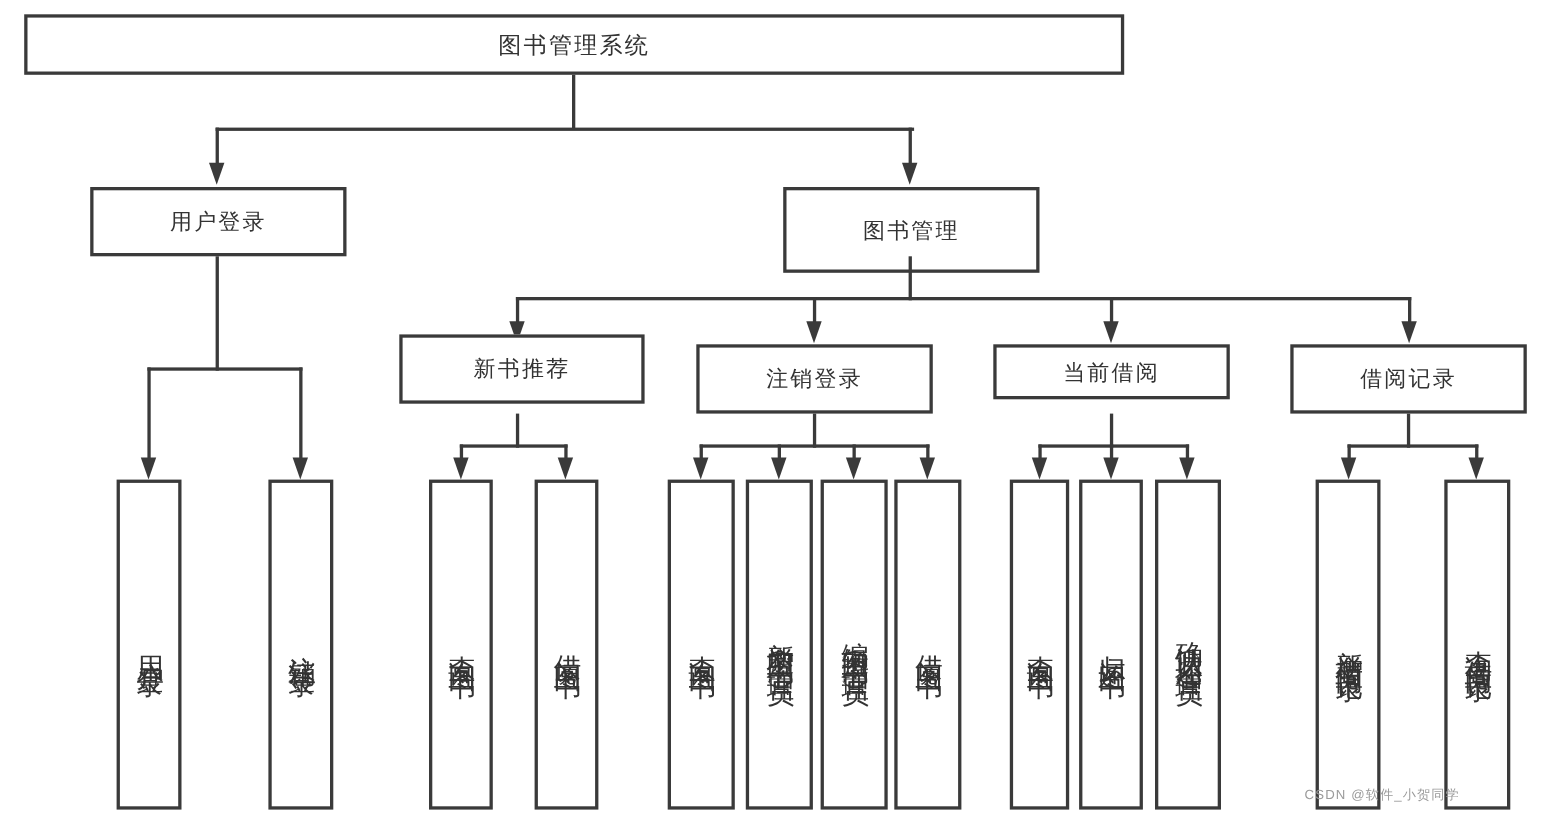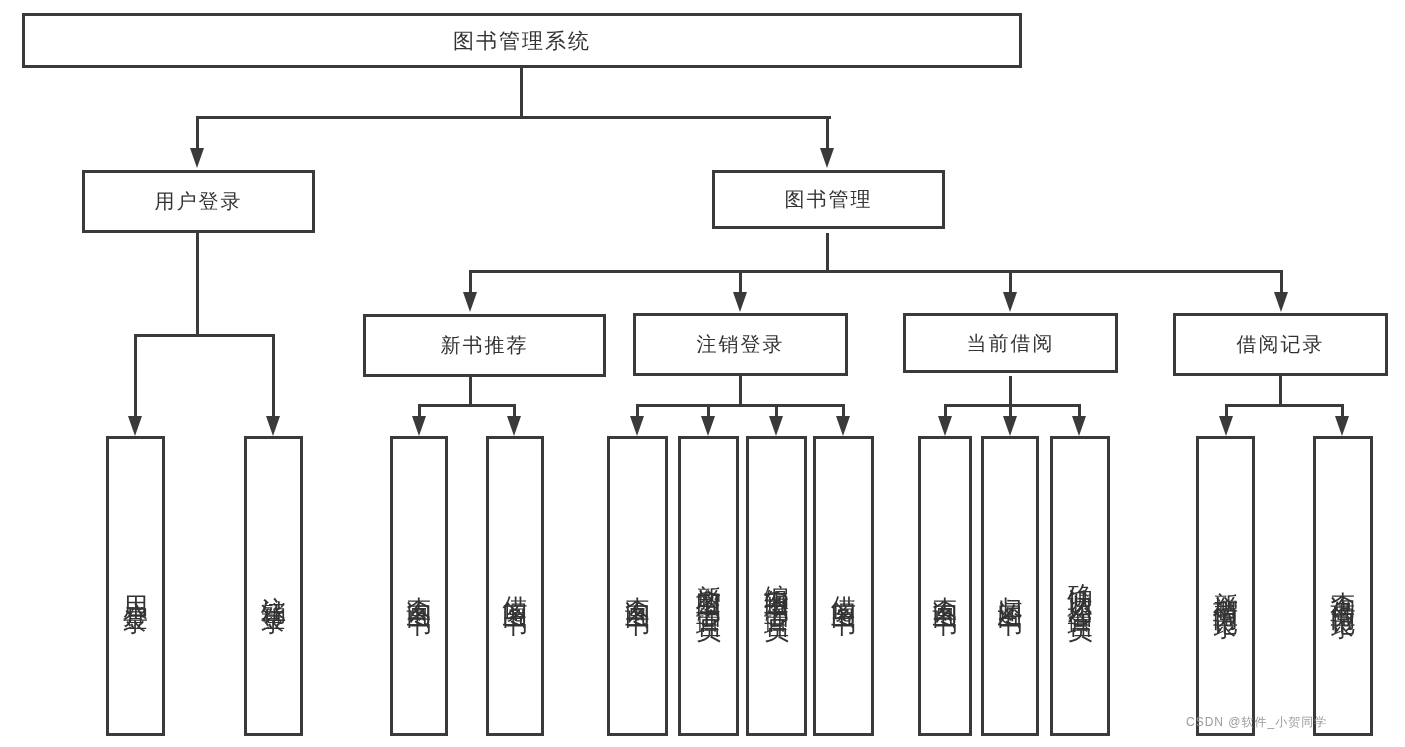--- a/index.html
+++ b/index.html
@@ -40,21 +40,21 @@
   <div class="v-line" style="left:520px;top:68px;width:3px;height:49px;"></div>
   <div class="h-line" style="left:196px;top:116px;width:635px;height:3px;"></div>
   <div class="v-line" style="left:196px;top:116px;width:3px;height:34px;"></div>
   <div class="arrow-down" style="left:190px;top:148px;"></div>
   <div class="v-line" style="left:826px;top:116px;width:3px;height:34px;"></div>
   <div class="arrow-down" style="left:820px;top:148px;"></div>
 
   <div class="node h-node" style="left:82px;top:170px;width:233px;height:63px;">
     <span>用户登录</span>
   </div>
-  <div class="node h-node" style="left:712px;top:170px;width:233px;height:59px;font-family:Liberation Mono, monospace;">
+  <div class="node h-node" style="left:712px;top:170px;width:233px;height:78px;font-family:Liberation Mono, monospace;">
     <span>图书管理</span>
   </div>
 
   <div class="v-line" style="left:196px;top:233px;width:3px;height:104px;"></div>
   <div class="h-line" style="left:134px;top:334px;width:141px;height:3px;"></div>
   <div class="v-line" style="left:134px;top:334px;width:3px;height:84px;"></div>
   <div class="arrow-down" style="left:128px;top:416px;"></div>
   <div class="v-line" style="left:272px;top:334px;width:3px;height:84px;"></div>
   <div class="arrow-down" style="left:266px;top:416px;"></div>
 
@@ -62,27 +62,27 @@
   <div class="h-line" style="left:469px;top:270px;width:814px;height:3px;"></div>
   <div class="v-line" style="left:469px;top:270px;width:3px;height:24px;"></div>
   <div class="arrow-down" style="left:463px;top:292px;"></div>
   <div class="v-line" style="left:739px;top:270px;width:3px;height:24px;"></div>
   <div class="arrow-down" style="left:733px;top:292px;"></div>
   <div class="v-line" style="left:1009px;top:270px;width:3px;height:24px;"></div>
   <div class="arrow-down" style="left:1003px;top:292px;"></div>
   <div class="v-line" style="left:1280px;top:270px;width:3px;height:24px;"></div>
   <div class="arrow-down" style="left:1274px;top:292px;"></div>
 
-  <div class="node h-node" style="left:363px;top:314px;width:243px;height:63px;">
+  <div class="node h-node" style="left:363px;top:304px;width:223px;height:63px;">
     <span>新书推荐</span>
   </div>
   <div class="node h-node" style="left:633px;top:313px;width:215px;height:63px;">
     <span>注销登录</span>
   </div>
-  <div class="node h-node" style="left:903px;top:313px;width:215px;height:60px;">
+  <div class="node h-node" style="left:903px;top:313px;width:215px;height:50px;">
     <span>当前借阅</span>
   </div>
   <div class="node h-node" style="left:1173px;top:313px;width:215px;height:63px;">
     <span>借阅记录</span>
   </div>
 
   <div class="v-line" style="left:469px;top:376px;width:3px;height:31px;"></div>
   <div class="h-line" style="left:418px;top:404px;width:98px;height:3px;"></div>
   <div class="v-line" style="left:418px;top:404px;width:3px;height:14px;"></div>
   <div class="arrow-down" style="left:412px;top:416px;"></div>

